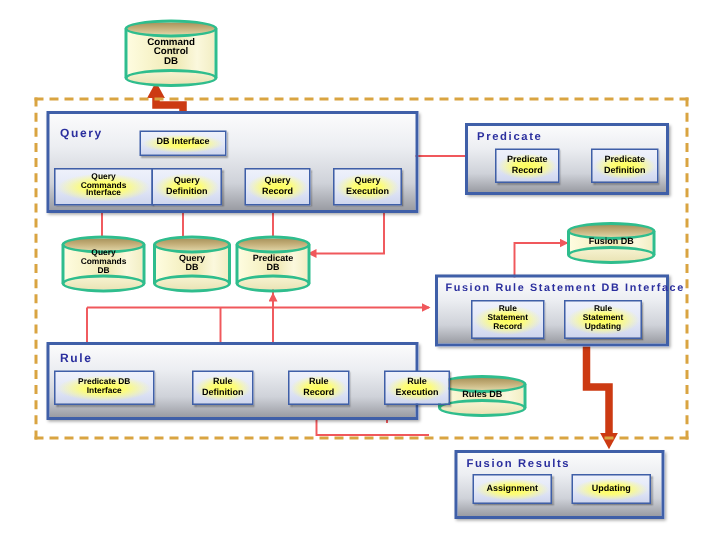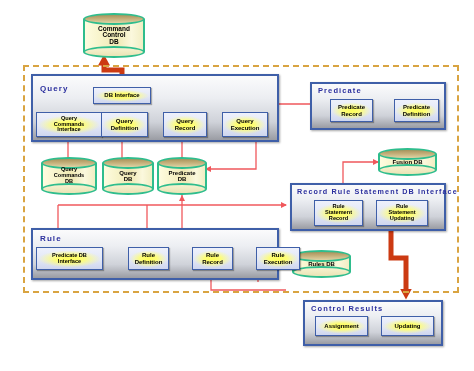--- a/index.html
+++ b/index.html
@@ -252,21 +252,21 @@
   <div class="cyl" style="left:292px;top:250px;width:59px;height:28px;">
     <div class="body"></div>
     <div class="top"></div>
     <div class="bot"></div>
     <div class="lbl" style="font-size:6px;">
       <div>Rules DB</div>
     </div>
   </div>
 
   <div class="module" style="left:290px;top:183px;width:156px;height:48px;"></div>
-  <div class="module-title" style="left:297px;top:188px;font-size:7.2px;">Record Rule Statement DB Interface</div>
+  <div class="module-title" style="left:297px;top:188px;font-size:7.2px;">Fusion Rule Statement DB Interface</div>
 
   <div class="pbox" style="left:314px;top:200px;width:49px;height:26px;">
     <span style="font-size:5.6px;">
       <i style="font-style:normal;display:block">Rule</i>
       <i style="font-style:normal;display:block">Statement</i>
       <i style="font-style:normal;display:block">Record</i>
     </span>
   </div>
 
   <div class="pbox" style="left:376px;top:200px;width:52px;height:26px;">
@@ -302,21 +302,21 @@
   </div>
 
   <div class="pbox" style="left:256px;top:247px;width:44px;height:23px;">
     <span style="font-size:6px;">
       <i style="font-style:normal;display:block">Rule</i>
       <i style="font-style:normal;display:block">Execution</i>
     </span>
   </div>
 
   <div class="module" style="left:303px;top:300px;width:140px;height:46px;"></div>
-  <div class="module-title" style="left:311px;top:305px;font-size:7.5px;">Control Results</div>
+  <div class="module-title" style="left:311px;top:305px;font-size:7.5px;">Fusion Results</div>
 
   <div class="pbox" style="left:315px;top:316px;width:53px;height:20px;">
     <span style="font-size:6px;">Assignment</span>
   </div>
 
   <div class="pbox" style="left:381px;top:316px;width:53px;height:20px;">
     <span style="font-size:6px;">Updating</span>
   </div>
 
 </div>

